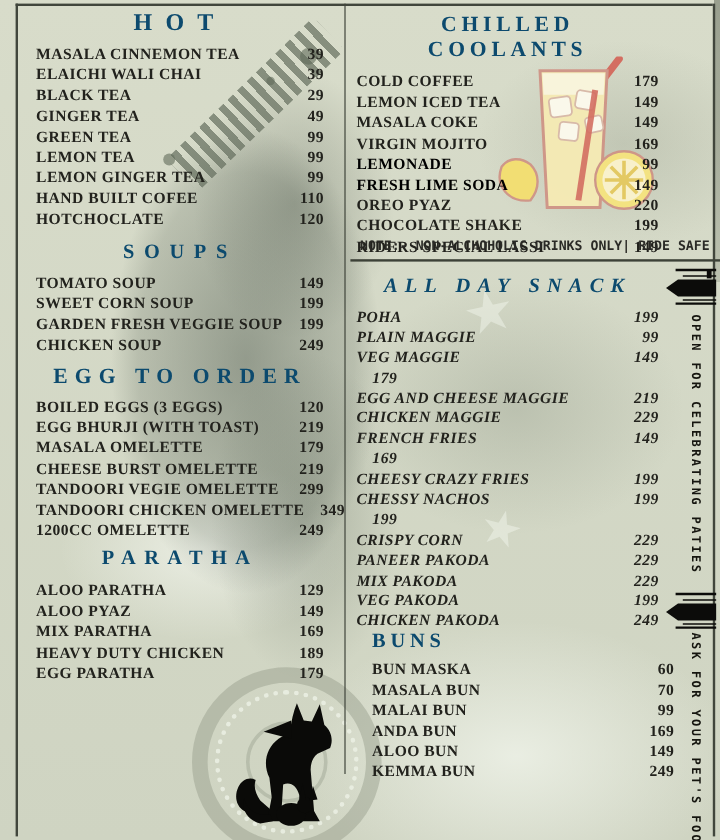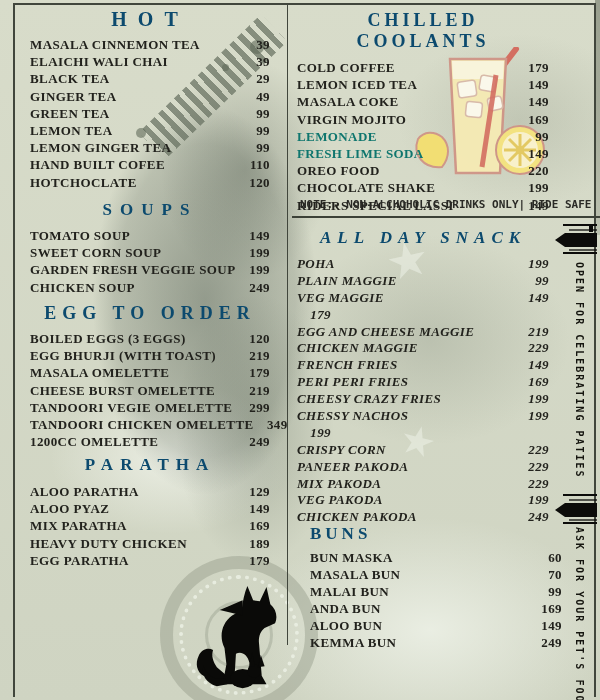--- a/index.html
+++ b/index.html
@@ -45,21 +45,21 @@
   .sec-soups{left:30px;top:200px;width:240px;}  .sec-soups h2{font-size:17px;letter-spacing:8px;margin-bottom:8px;}
   .sec-egg{left:30px;top:303px;width:240px;}    .sec-egg h2{font-size:18px;letter-spacing:6px;margin-bottom:7px;}
   .sec-paratha{left:30px;top:455px;width:240px;}.sec-paratha h2{font-size:17px;letter-spacing:7px;margin-bottom:9px;}
   .sec-coolants{left:297px;top:10px;width:252px;}.sec-coolants h2{font-size:18px;letter-spacing:4px;margin-bottom:8px;}
   .sec-allday{left:297px;top:228px;width:252px;font-style:italic;}.sec-allday h2{font-size:17px;letter-spacing:6px;margin-bottom:8px;}
   .sec-buns{left:310px;top:524px;width:252px;}  .sec-buns h2{font-size:17px;letter-spacing:4px;text-align:left;margin-bottom:6px;}
   .row{display:flex;justify-content:space-between;align-items:baseline;height:17.2px;
        font-size:13px;font-weight:bold;letter-spacing:.4px;white-space:nowrap;}
   .sec-allday .row{height:16.9px;} .sec-buns .row{height:17px;}
   .pr{text-align:right;min-width:34px;}
-  .faded .nm{color:#0f766e;text-align:center;}
+  .faded .nm{color:#000000;text-align:center;}
   
   .note{position:absolute;left:292px;top:198px;width:302px;z-index:3;
         font-family:"DejaVu Sans Mono","Liberation Mono",monospace;
         font-size:11px;font-weight:bold;color:#2a2a26;letter-spacing:0;
         padding:0 0 5px 8px;border-bottom:2px solid #3c4137;white-space:nowrap;}
   
   .v-text{position:absolute;writing-mode:vertical-rl;z-index:3;color:#15150f;
           font-family:"DejaVu Sans Mono","Liberation Mono",monospace;
           font-size:10px;font-weight:bold;letter-spacing:2px;white-space:nowrap;}
   .v-party{left:574px;top:262px;} .v-pet{left:574px;top:527px;}
@@ -243,21 +243,21 @@
       </div>
     <div class="row faded">
         <span class="nm">LEMONADE</span>
         <span class="pr">99</span>
       </div>
     <div class="row faded">
         <span class="nm">FRESH LIME SODA</span>
         <span class="pr">149</span>
       </div>
     <div class="row">
-        <span class="nm">OREO FOOD</span>
+        <span class="nm">OREO PYAZ</span>
         <span class="pr">220</span>
       </div>
     <div class="row">
         <span class="nm">CHOCOLATE SHAKE</span>
         <span class="pr">199</span>
       </div>
     <div class="row">
         <span class="nm">RIDERS SPECIAL LASSI</span>
         <span class="pr">149</span>
       </div>
@@ -288,21 +288,20 @@
       </div>
     <div class="row">
         <span class="nm">CHICKEN MAGGIE</span>
         <span class="pr">229</span>
       </div>
     <div class="row">
         <span class="nm">FRENCH FRIES</span>
         <span class="pr">149</span>
       </div>
     <div class="row">
-        <span class="nm">PERI PERI FRIES</span>
         <span class="pr">169</span>
       </div>
     <div class="row">
         <span class="nm">CHEESY CRAZY FRIES</span>
         <span class="pr">199</span>
       </div>
     <div class="row">
         <span class="nm">CHESSY NACHOS</span>
         <span class="pr">199</span>
       </div>

